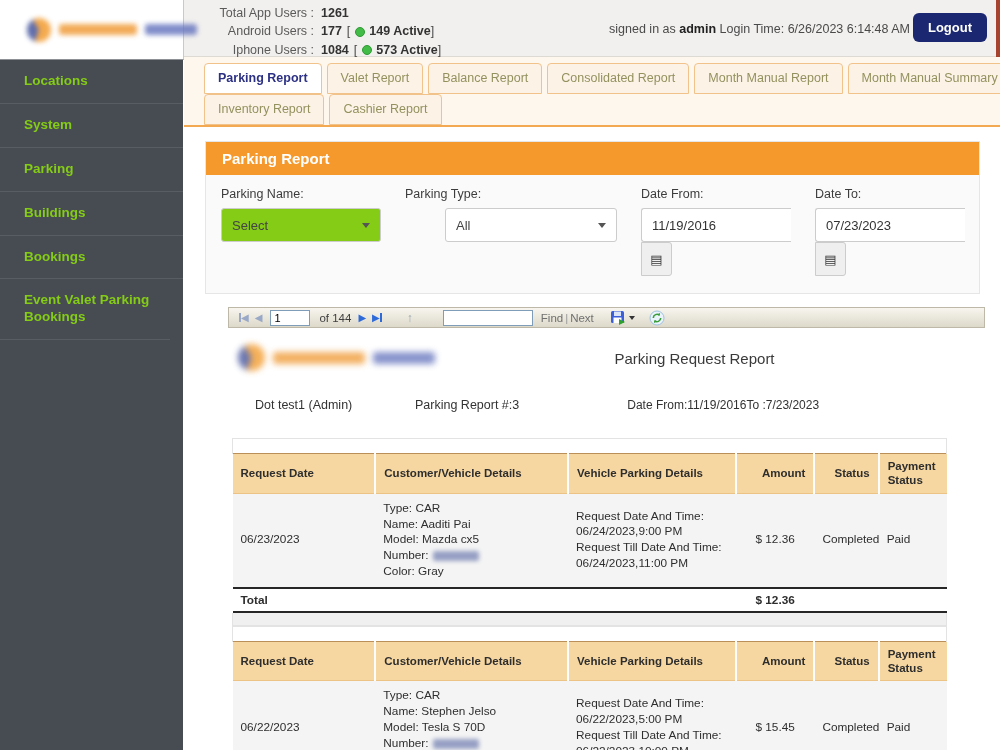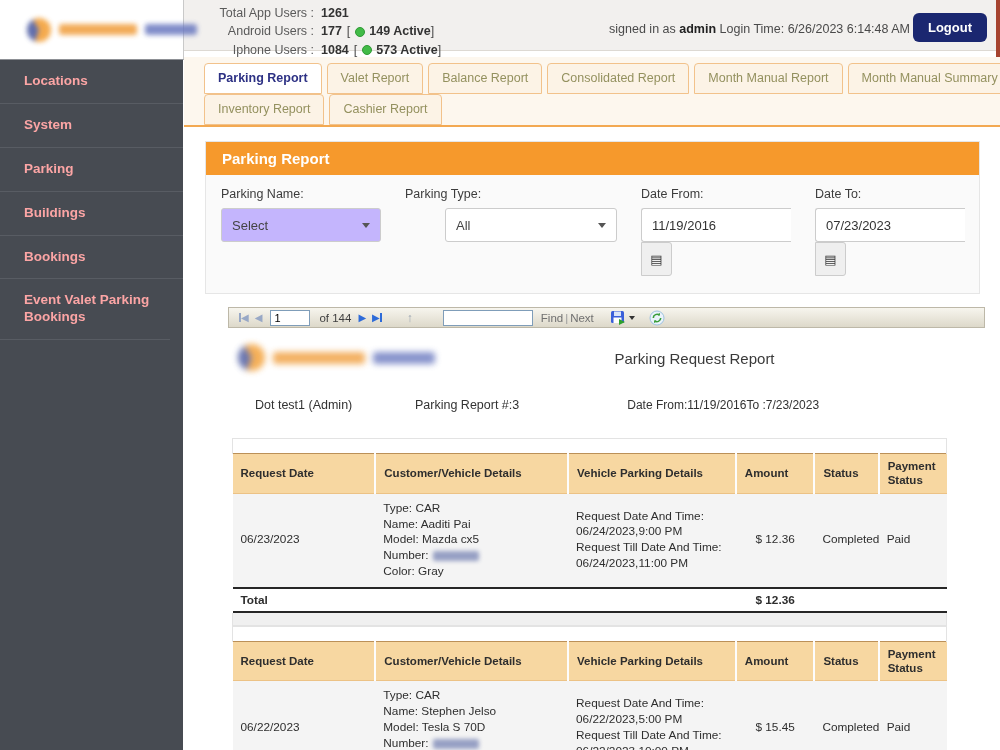--- a/index.html
+++ b/index.html
@@ -2,21 +2,21 @@
 <html><head>
 <meta charset="utf-8">
 <style>
   * { box-sizing: border-box; margin: 0; padding: 0; }
   html,body { width:1000px; height:750px; }
   body {
     position: relative; overflow: hidden; background:#fff;
     font-family: "Liberation Sans", sans-serif; color:#333;
   }
   
-  .topbar { position:absolute; left:0; top:0; width:1000px; height:51px;
+  .topbar { position:absolute; left:0; top:0; width:1000px; height:57px;
             background:#f2f0ee; border-bottom:1px solid #ddd9d3; z-index:2; }
   .edge-accent { position:absolute; right:0; top:0; width:4px; height:57px; background:#a6432f; }
   .logo-box { position:absolute; left:0; top:0; width:184px; height:60px; background:#fff;
               border-right:1px solid #c9c9c9; border-bottom:1px solid #8d9095; z-index:3;
               display:flex; align-items:center; padding-left:27px; }
   .brand { display:flex; align-items:center; gap:8px; filter:blur(2.5px); opacity:.85; }
   .brand-circle { width:24px; height:24px; border-radius:50%; flex:none;
                   background:conic-gradient(from 200deg,#44549e 0 130deg,#f39c2f 130deg 360deg); }
   .brand-w1 { width:78px; height:11px; border-radius:3px; background:#f09d3b; }
   .brand-w2 { width:52px; height:11px; border-radius:3px; background:#6a79c0; }
@@ -27,39 +27,39 @@
   .dot { display:inline-block; width:10px; height:10px; border-radius:50%;
          background:#42bb47; border:1px solid #2f9a35; margin:0 4px -1px 5px; }
   .bracket { margin-left:5px; }
   .signin { position:absolute; right:90px; top:22px; font-size:12.5px; color:#4a4a4a; white-space:nowrap;margin-left:7px; }
   .signin b { color:#222; }
   .logout-btn { position:absolute; right:13px; top:13px; background:#1b2770; color:#fff;
                 font-weight:bold; font-size:13px; padding:7px 15px; border:none; border-radius:6px;
                 font-family:"Liberation Sans",sans-serif; cursor:pointer; }
   
   .sidebar { position:absolute; left:0; top:60px; width:183px; height:690px; background:#474b52; z-index:2; }
-  .side-item { padding:13px 16px 13px 24px; color:#fca5a5; font-weight:bold; font-size:13.5px;
+  .side-item { padding:13px 16px 13px 24px; color:#84cc16; font-weight:bold; font-size:13.5px;
                border-bottom:1px solid #585c63; line-height:1.25; cursor:pointer; }
   
   .main { position:absolute; left:184px; top:57px; width:816px; height:693px; background:#fff; }
   .tabs-strip { background:#fdf7ee; padding:6px 10px 0 20px; border-bottom:2px solid #f3a952; }
   .tab-row { display:flex; }
   .tab { background:#fcf3e6; border:1px solid #f2c28b; border-radius:4px 4px 0 0;
          padding:7px 13px 8px; font-size:12.5px; color:#94915f; margin-right:5px;
          white-space:nowrap; cursor:pointer; }
   .tab.active { background:#fff; color:#2d3184; font-weight:bold; }
   
   .filter { margin:14px 20px 0 21px; border:1px solid #e6e6e6; }
   .filter-head { background:#f6992c; color:#fff; font-size:15px; font-weight:600; padding:8px 16px; }
   .filter-body { background:#fafafa; padding:12px 15px 17px; display:flex; }
   .fgroup { margin-right:24px; }
   .flabel { font-size:12.5px; color:#3c3c3c; margin-bottom:7px; }
   .sel { height:34px; border:1px solid #ccc; border-radius:3px; display:flex; align-items:center;
          justify-content:space-between; padding:0 10px; font-size:13px; color:#444; cursor:pointer; }
-  .sel.gray { background:#c4b5fd; width:160px; }
+  .sel.gray { background:#84cc16; width:160px; }
   .sel.white { background:#fff; width:172px;margin-left:40px; }
   .chev { width:0; height:0; border-left:4px solid transparent; border-right:4px solid transparent;
           border-top:5px solid #555; margin-left:8px; }
   .date-wrap { display:flex;flex-direction:column; }
   .date-input { width:150px; height:34px; border:1px solid #ccc; border-right:none;
                 border-radius:3px 0 0 3px; padding:0 10px; font-size:13px; color:#333;
                 font-family:"Liberation Sans",sans-serif; background:#fff; }
   .cal-btn { width:31px; height:34px; background:#efefef; border:1px solid #ccc;
              border-radius:0 3px 3px 0; font-size:13px; color:#333; cursor:pointer;
              display:flex; align-items:center; justify-content:center; }
@@ -95,21 +95,21 @@
   .meta-no { margin-left:25px; }
   .meta-range { margin-left:108px; font-size:12px; }
   table.report { width:715px; border-collapse:collapse; table-layout:fixed; margin-top:26px;
                  font-size:11.8px; color:#2e2e2e; }
   col.c1{width:20%} col.c2{width:27%} col.c3{width:23.5%} col.c4{width:11%} col.c5{width:9%} col.c6{width:9.5%}
   tr.blank td { background:#fff; border:1px solid #e3e3e3; border-bottom:none; height:15px; }
   tr.head th { background:#f7d7a1; font-size:11.5px; font-weight:bold; text-align:left;
                padding:5px 8px; border-top:1px solid #bb9058; border-bottom:1px solid #ecc285;
                border-right:2px solid #fdfdfd; line-height:1.25; }
   tr.head th:last-child { border-right:none; }
-  tr.head th.ctr { text-align:left; }
+  tr.head th.ctr { text-align:right; }
   tr.data td { background:#f4f4f4; vertical-align:middle; padding:7px 8px; line-height:1.34; }
   td.ctr, th.ctr { text-align:center; }
   tr.total td { background:#fff; font-weight:bold; border-top:2px solid #262626;
                 border-bottom:2px solid #262626; padding:4px 8px; }
   tr.subtotal td { background:#fff; font-weight:bold; border-top:3px double #8a8a8a;
                    border-bottom:2px solid #262626; padding:4px 8px; }
   .section-gap { height:13px; background:#f0f0f0; border:1px solid #e3e3e3; border-top:none; }
   .redacted { display:inline-block; width:46px; height:10px; background:#97a0c4; border-radius:2px;
               filter:blur(2px); vertical-align:middle; margin-left:4px; }
   

